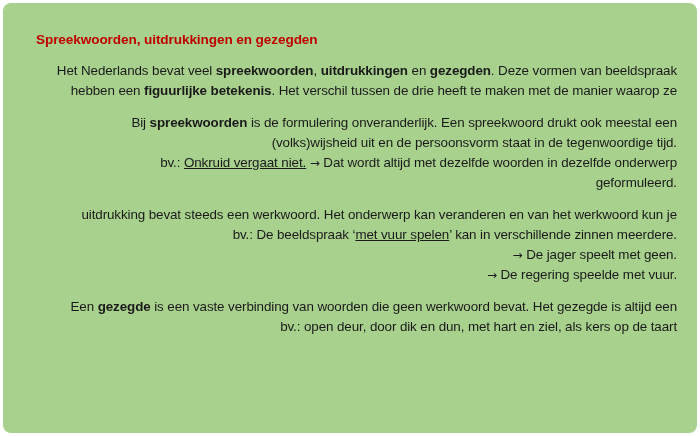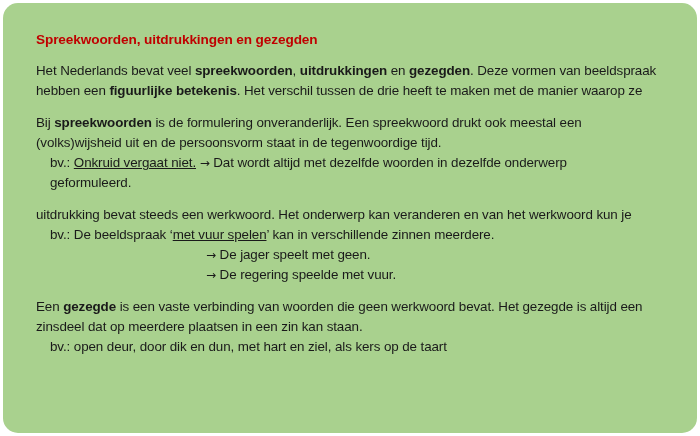--- a/index.html
+++ b/index.html
@@ -14,37 +14,38 @@
       overflow: hidden;
       font-family: "Liberation Sans", "DejaVu Sans", sans-serif;
     }
     .card {
       position: absolute;
       left: 3px;
       top: 3px;
       width: 694px;
       height: 430px;
       background: #a9d18e;
-      border-radius: 15px;
+      border-radius: 8px;
       box-sizing: border-box;
       padding: 27px 20px 0 33px;
       color: #1a1a1a;
       font-size: 13.4px;
       line-height: 20px;
       letter-spacing: -0.1px;
     }
     .title {
       color: #c00000;
       font-weight: bold;
       font-size: 13.6px;
       margin: 0 0 11px 0;
       line-height: 20px;
     }
     .para {
       margin: 0 0 12px 0;
+      text-align: right;
     }
     .line {
       display: block;
       white-space: nowrap;
     }
     .indent {
       padding-left: 14px;
     }
     .arrow-line {
       padding-left: 170px;
@@ -76,16 +77,15 @@
 
   <div class="para">
     <span class="line">uitdrukking bevat steeds een werkwoord. Het onderwerp kan veranderen en van het werkwoord kun je</span>
     <span class="line indent"><span>bv.: De beeldspraak ‘</span><u>met vuur spelen</u><span>’ kan in verschillende zinnen meerdere.</span></span>
     <span class="line arrow-line"><span class="arrow">→</span><span> De jager speelt met geen.</span></span>
     <span class="line arrow-line"><span class="arrow">→</span><span> De regering speelde met vuur.</span></span>
   </div>
 
   <div class="para">
     <span class="line"><span>Een </span><b>gezegde</b><span> is een vaste verbinding van woorden die geen werkwoord bevat. Het gezegde is altijd een</span></span>
-    <span class="line">zinsdeel dat op meerdere plaatsen in een zin kan staan.</span>
     <span class="line indent">bv.: open deur, door dik en dun, met hart en ziel, als kers op de taart</span>
   </div>
 </div>
 
 </body></html>

